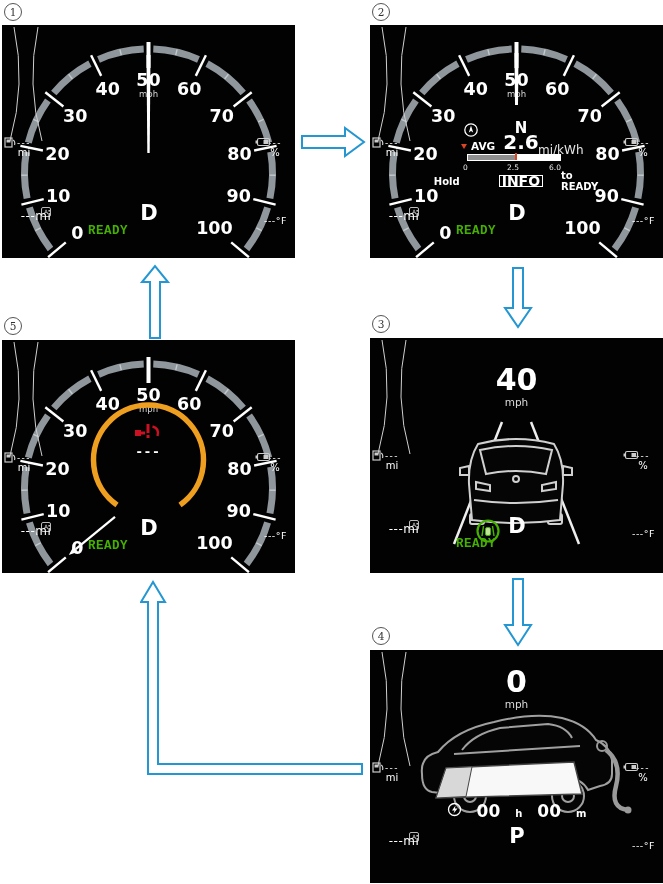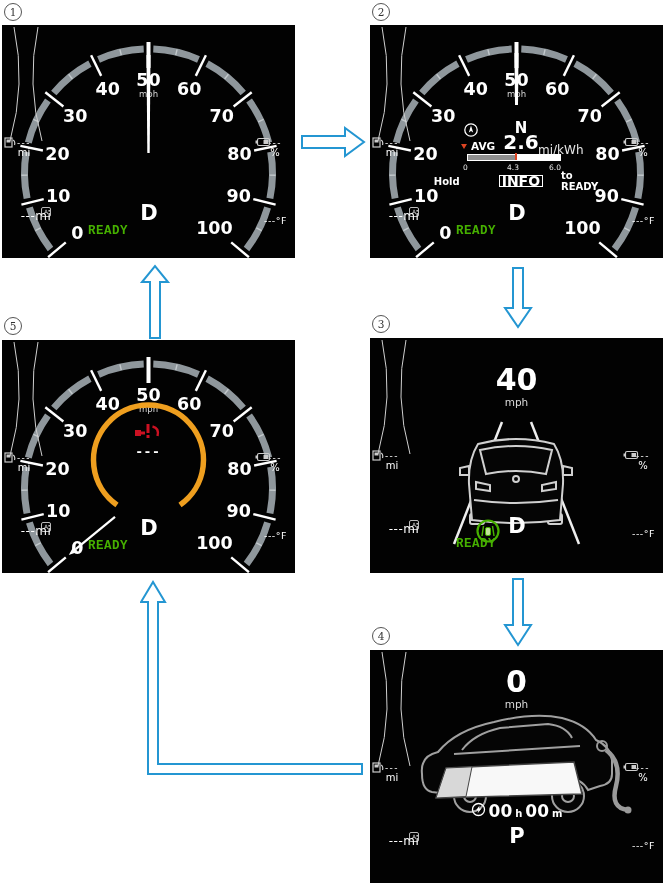--- a/index.html
+++ b/index.html
@@ -56,21 +56,21 @@
   .scale{position:absolute;color:#e8e8e8;font-size:7.5px;top:138px;}
   .holdrow{position:absolute;left:70px;top:145px;width:152px;display:flex;justify-content:center;
            align-items:center;gap:18px;color:#fff;font-size:10px;font-weight:bold;}
   .infokey{display:inline-block;border:1px solid #fff;padding:0 2px;font-size:14px;
            font-weight:bold;line-height:10px;margin-left:21px;}
   
   .p5dash{position:absolute;left:116px;top:104px;width:62px;text-align:center;color:#fff;
           font-size:13px;font-weight:bold;letter-spacing:3px;}
   
   .chargerow{position:absolute;left:0;right:0;top:151px;display:flex;justify-content:center;
-             align-items:baseline;gap:3px;color:#fff;}
+             align-items:baseline;gap:15px;color:#fff;}
   .ch-big{font-size:17px;font-weight:bold;}
   .ch-small{font-size:10px;font-weight:bold;}
   
   .arrow{position:absolute;}
   .arrow polygon{fill:#ffffff;stroke:#2496d2;stroke-width:2;stroke-linejoin:miter;}
 </style>
 </head>
 <body>
 
 <div class="figure">
@@ -226,21 +226,21 @@
       <span class="n">N</span>
       <span class="redtri"></span>
       <span class="avg">AVG</span>
       <span class="avgval">2.6</span>
       <span class="avgunit">mi/kWh</span>
       <div class="bar">
         <div class="bar-fill"></div>
         <div class="bar-mark"></div>
       </div>
       <span class="scale" style="left:93px;width:10px;text-align:left">0</span>
-      <span class="scale" style="left:134px;width:18px;text-align:center">4.3</span>
+      <span class="scale" style="left:134px;width:18px;text-align:center">2.5</span>
       <span class="scale" style="left:177px;width:14px;text-align:right">6.0</span>
       <div class="holdrow">
         <span>Hold</span>
         <span class="infokey">INFO</span>
         <span>to READY</span>
       </div>
     </div>
     <div class="sideL">
       <svg width="12" height="11" viewBox="0 0 12 11">
         <rect x="1" y="1" width="7" height="9" fill="none" stroke="#ccc" stroke-width="1.2"></rect>

